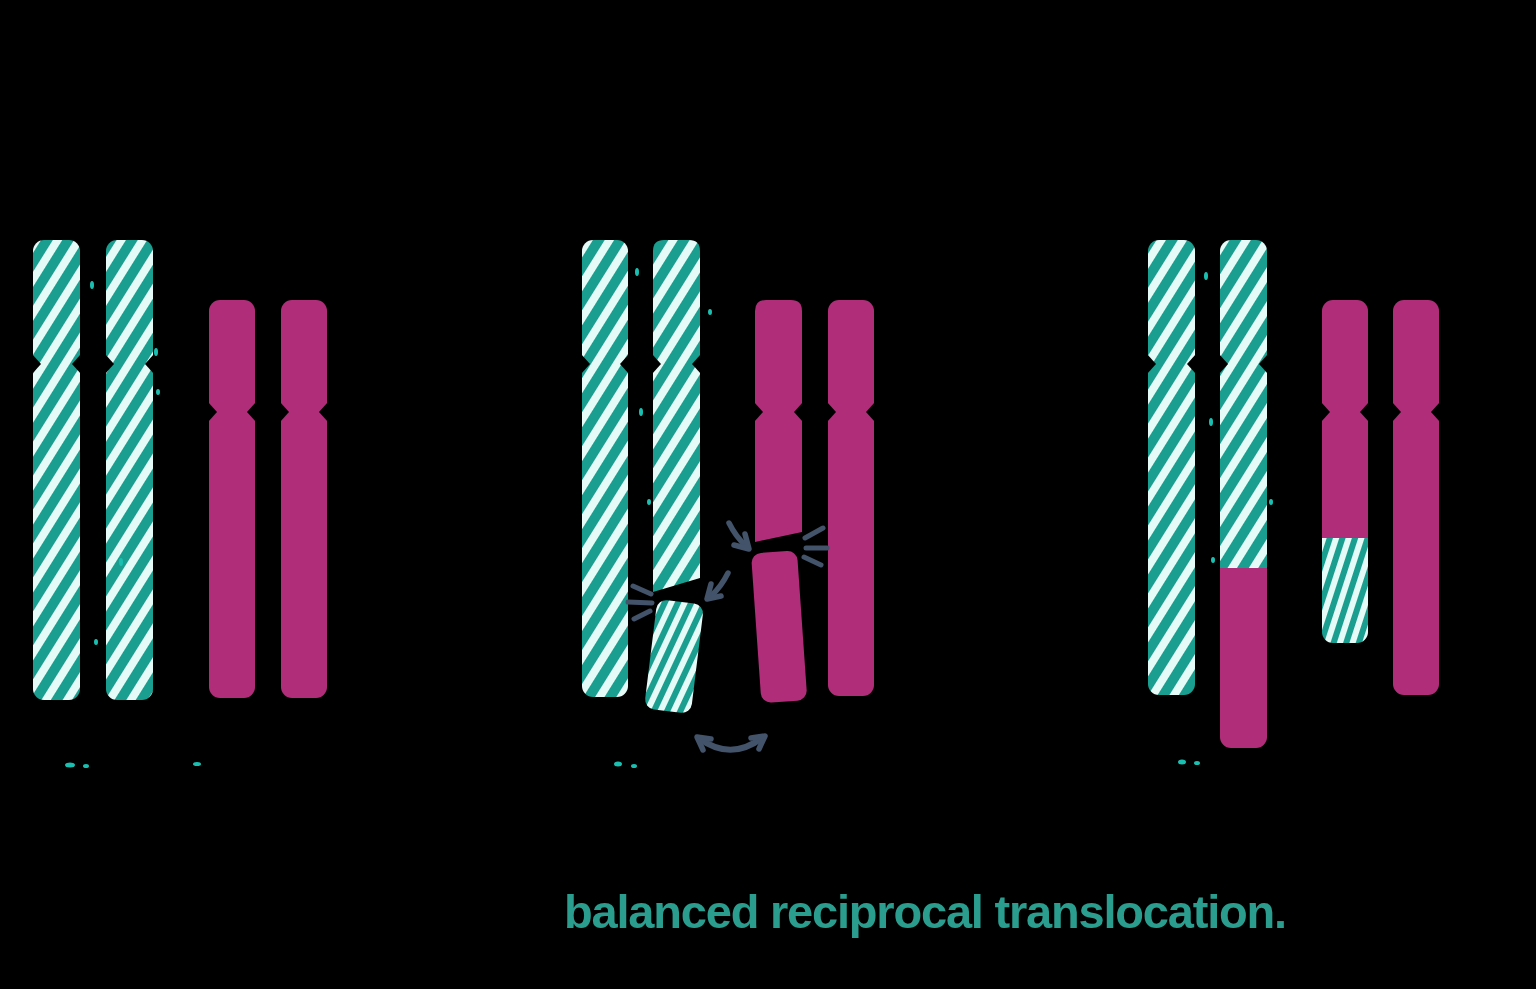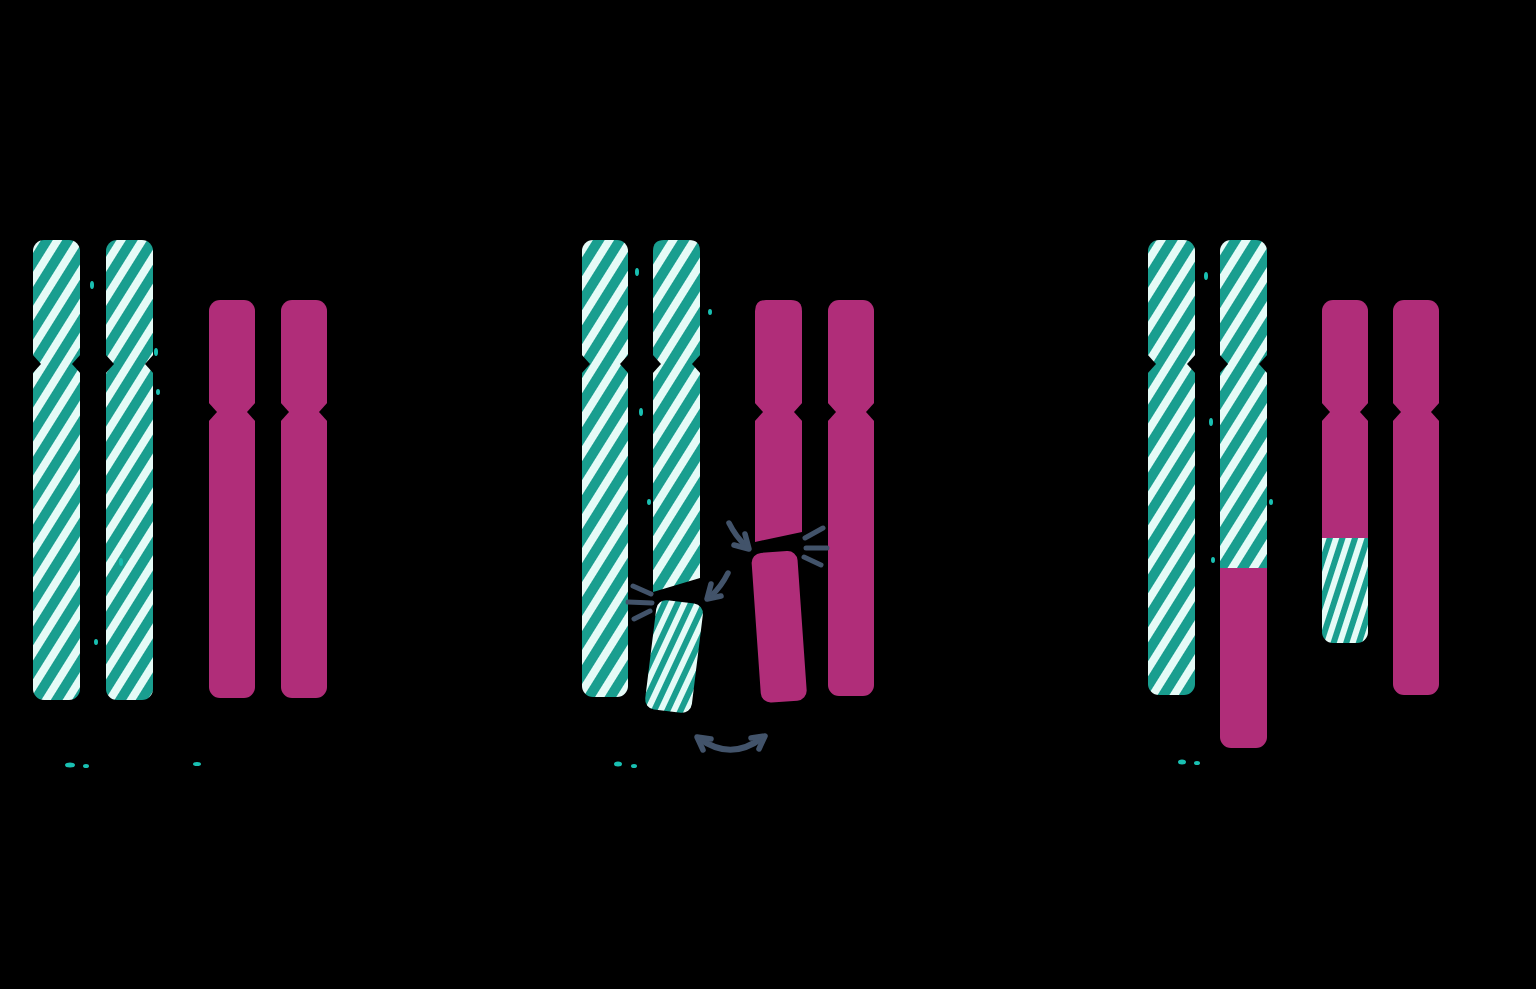--- a/index.html
+++ b/index.html
@@ -161,13 +161,14 @@
     <ellipse class="speck" cx="641" cy="412" rx="2" ry="4"></ellipse>
     <ellipse class="speck" cx="649" cy="502" rx="2" ry="3"></ellipse>
     <ellipse class="speck" cx="710" cy="312" rx="2" ry="3"></ellipse>
     <ellipse class="speck" cx="1206" cy="276" rx="2" ry="4"></ellipse>
     <ellipse class="speck" cx="1211" cy="422" rx="2" ry="4"></ellipse>
     <ellipse class="speck" cx="1271" cy="502" rx="2" ry="3"></ellipse>
     <ellipse class="speck" cx="1213" cy="560" rx="2" ry="3"></ellipse>
   </g>
 </svg>
 
+<div class="caption">balanced reciprocal translocation.</div>
 </div>
 
 </body></html>

